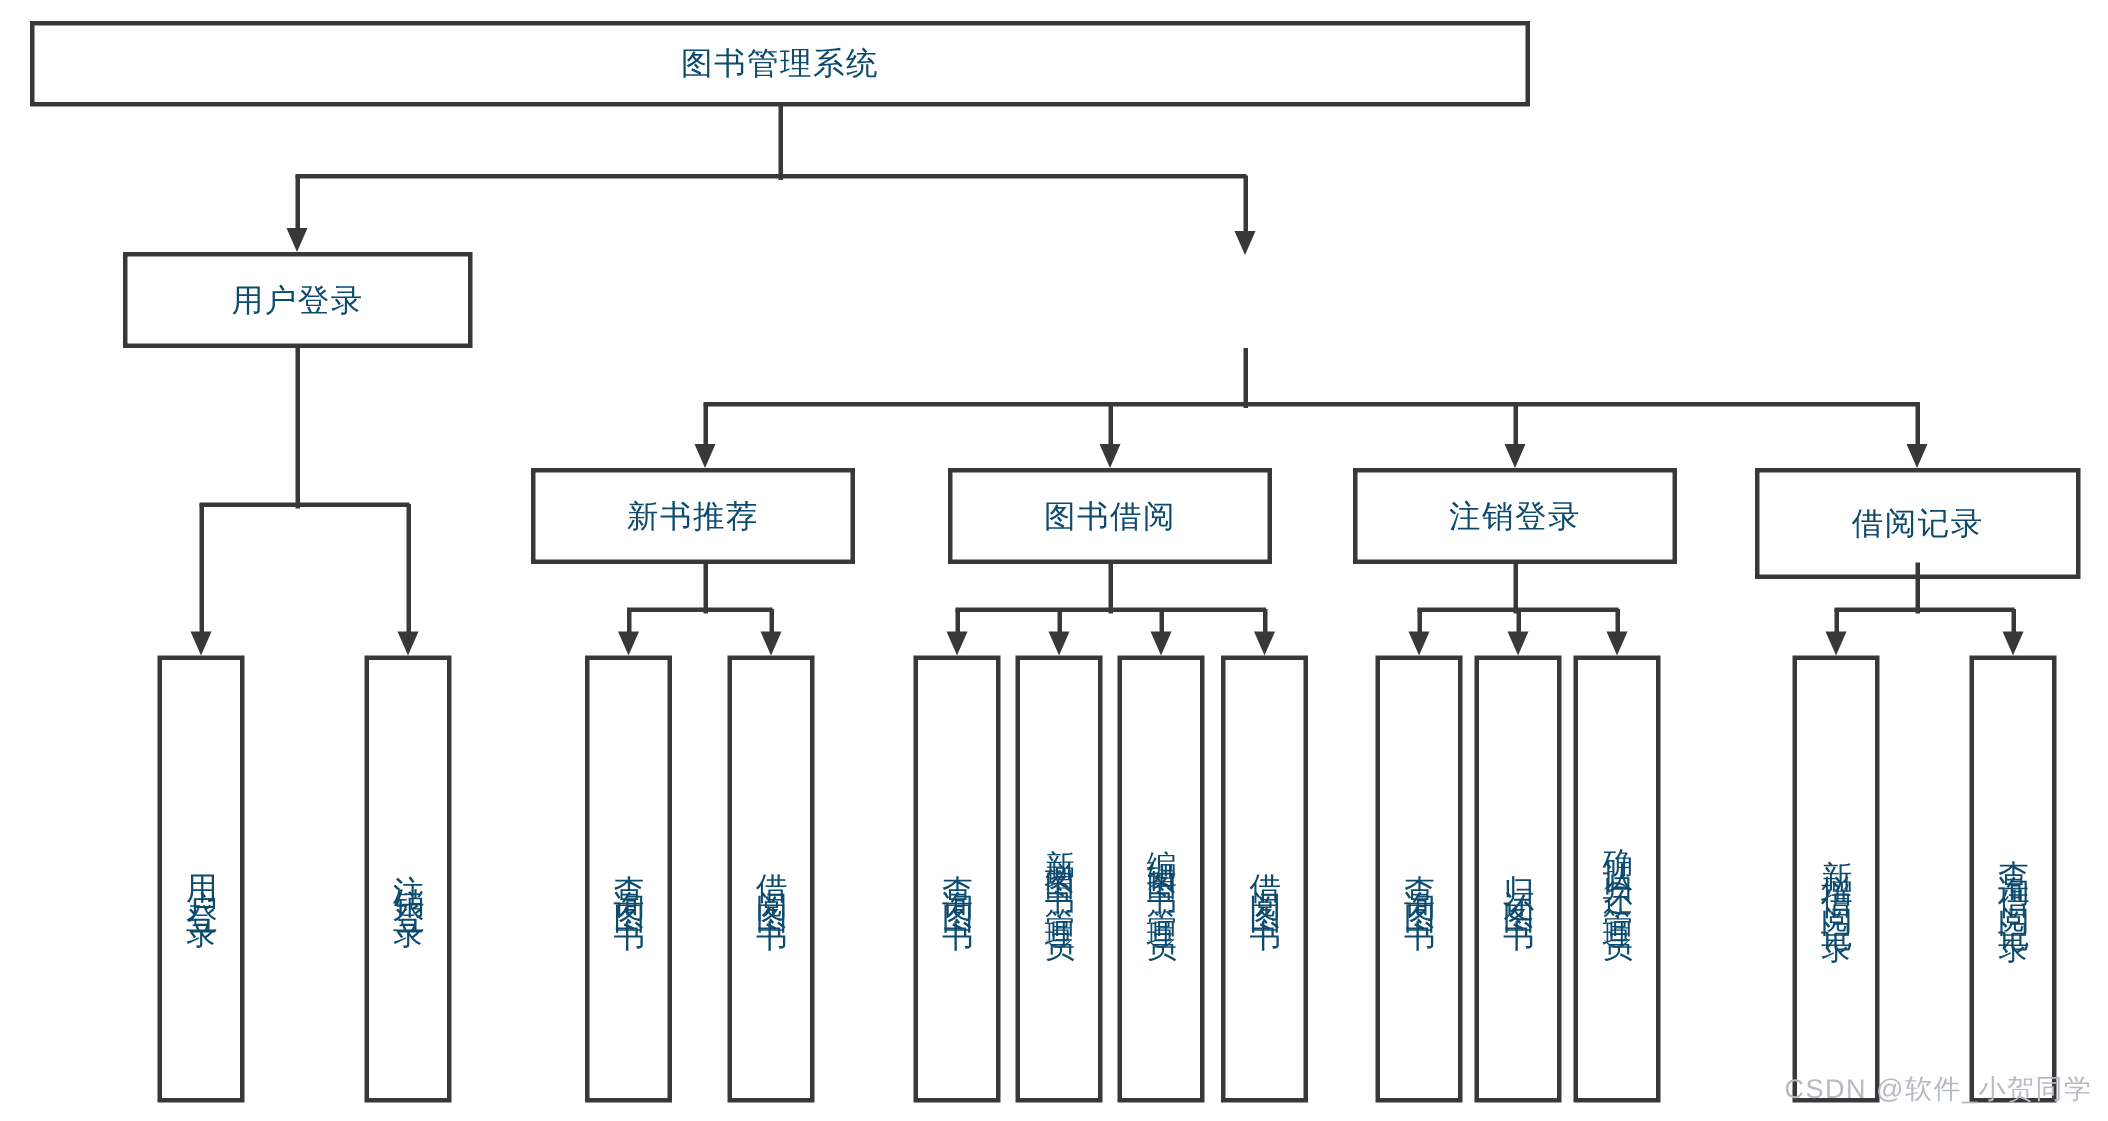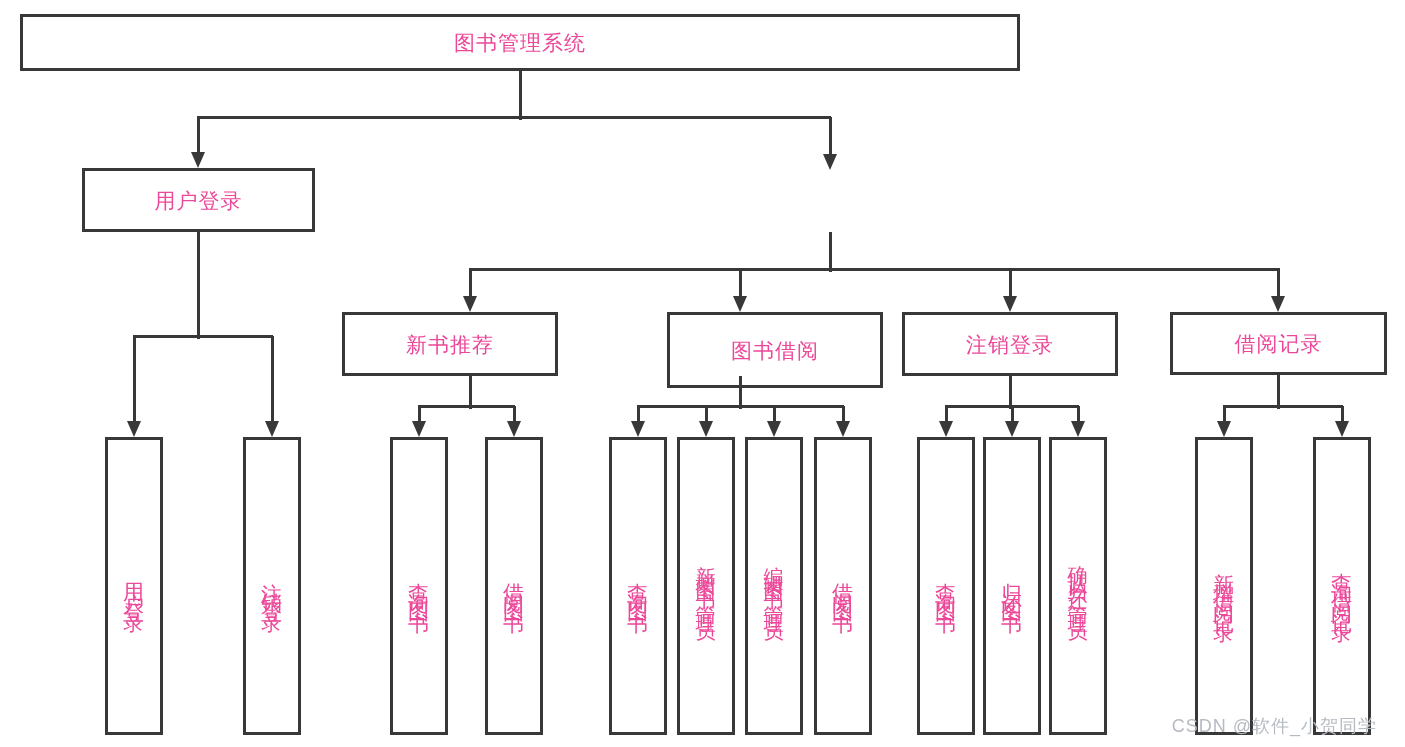--- a/index.html
+++ b/index.html
@@ -19,21 +19,21 @@
     position: absolute;
     box-sizing: border-box;
     background: #ffffff;
     border: 3px solid #383838;
     display: flex;
     align-items: center;
     justify-content: center;
   }
   .box .lbl {
     font-size: 21px;
-    color: #ec4899;
+    color: #0c4a6e;
     letter-spacing: 1px;
     white-space: nowrap;
     line-height: 1;
   }
   .box.v .lbl {
     writing-mode: vertical-rl;
     text-orientation: mixed;
     letter-spacing: 10px;
     font-size: 21px;
   }
@@ -48,21 +48,21 @@
   .arrow {
     position: absolute;
     width: 0;
     height: 0;
     border-left: 7px solid transparent;
     border-right: 7px solid transparent;
     border-top: 16px solid #383838;
   }
   #watermark {
     position: absolute;
-    right: 28px;
+    right: 10px;
     bottom: 9px;
     font-size: 18px;
     letter-spacing: 1px;
     color: #b6bac1;
     white-space: nowrap;
     z-index: 5;
   }
 </style>
 </head>
 <body>
@@ -70,30 +70,30 @@
 <div id="canvas">
 
   <div class="box h" style="left:20px;top:14px;width:1000px;height:57px">
     <span class="lbl">图书管理系统</span>
   </div>
 
   <div class="box h" style="left:82px;top:168px;width:233px;height:64px">
     <span class="lbl">用户登录</span>
   </div>
 
-  <div class="box h" style="left:342px;top:312px;width:216px;height:64px">
+  <div class="box h" style="left:354px;top:312px;width:216px;height:64px">
     <span class="lbl">新书推荐</span>
   </div>
-  <div class="box h" style="left:667px;top:312px;width:216px;height:76px">
+  <div class="box h" style="left:632px;top:312px;width:216px;height:64px">
     <span class="lbl">图书借阅</span>
   </div>
   <div class="box h" style="left:902px;top:312px;width:216px;height:64px">
     <span class="lbl">注销登录</span>
   </div>
-  <div class="box h" style="left:1170px;top:312px;width:217px;height:63px">
+  <div class="box h" style="left:1170px;top:312px;width:217px;height:74px">
     <span class="lbl">借阅记录</span>
   </div>
 
   <div class="box v" style="left:105px;top:437px;width:58px;height:298px">
     <span class="lbl">用户登录</span>
   </div>
   <div class="box v" style="left:243px;top:437px;width:58px;height:298px">
     <span class="lbl">注销登录</span>
   </div>
 

